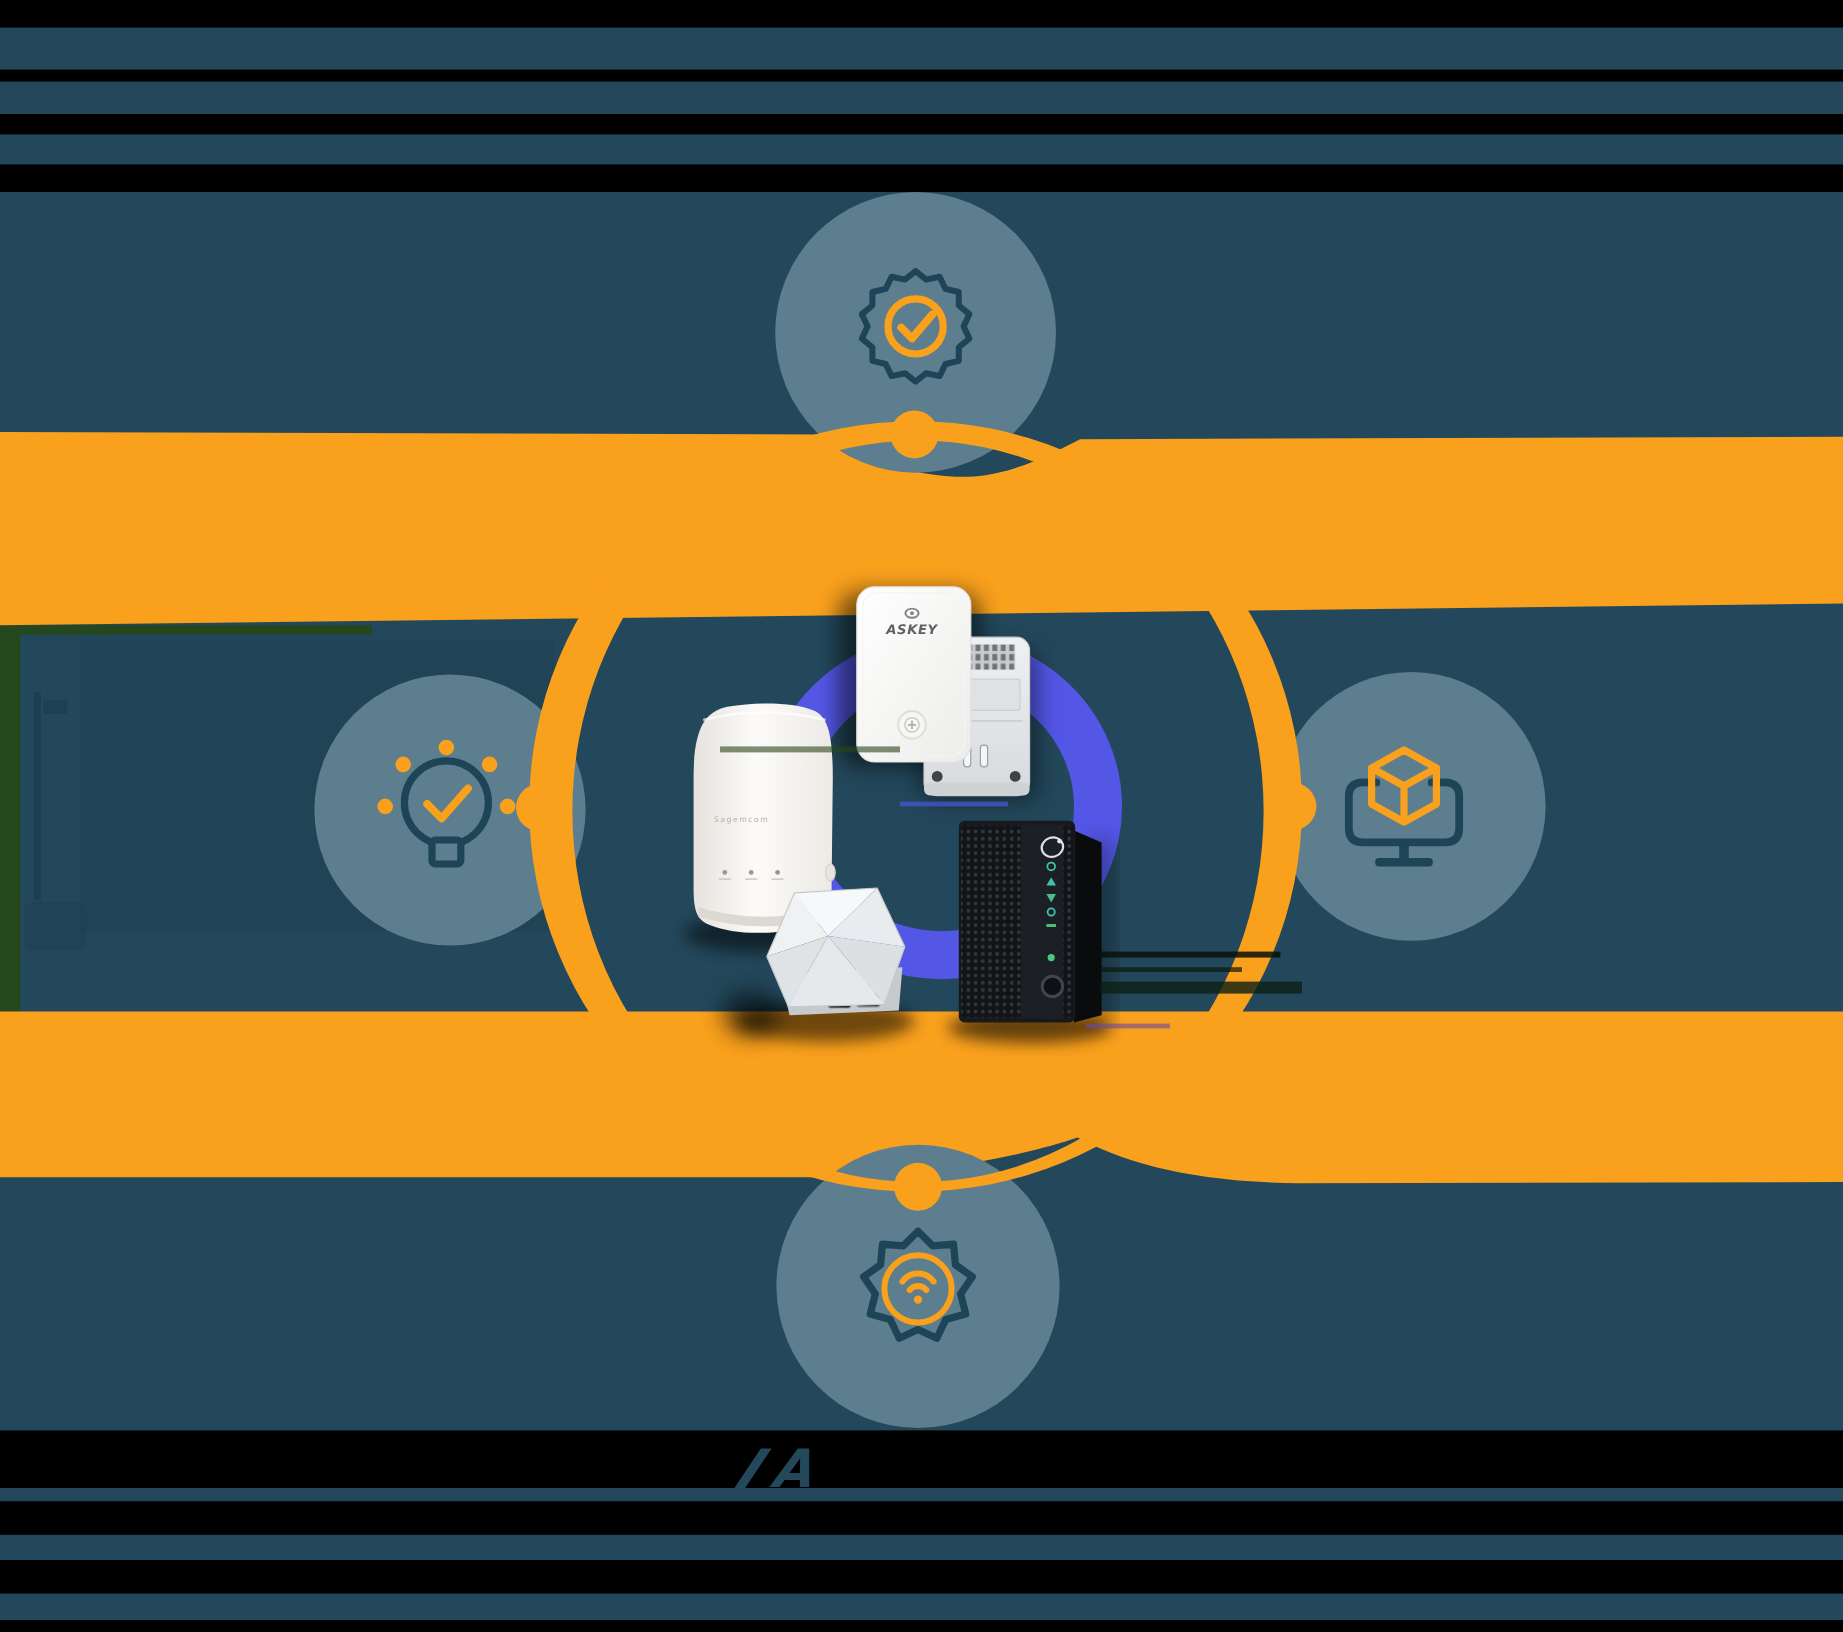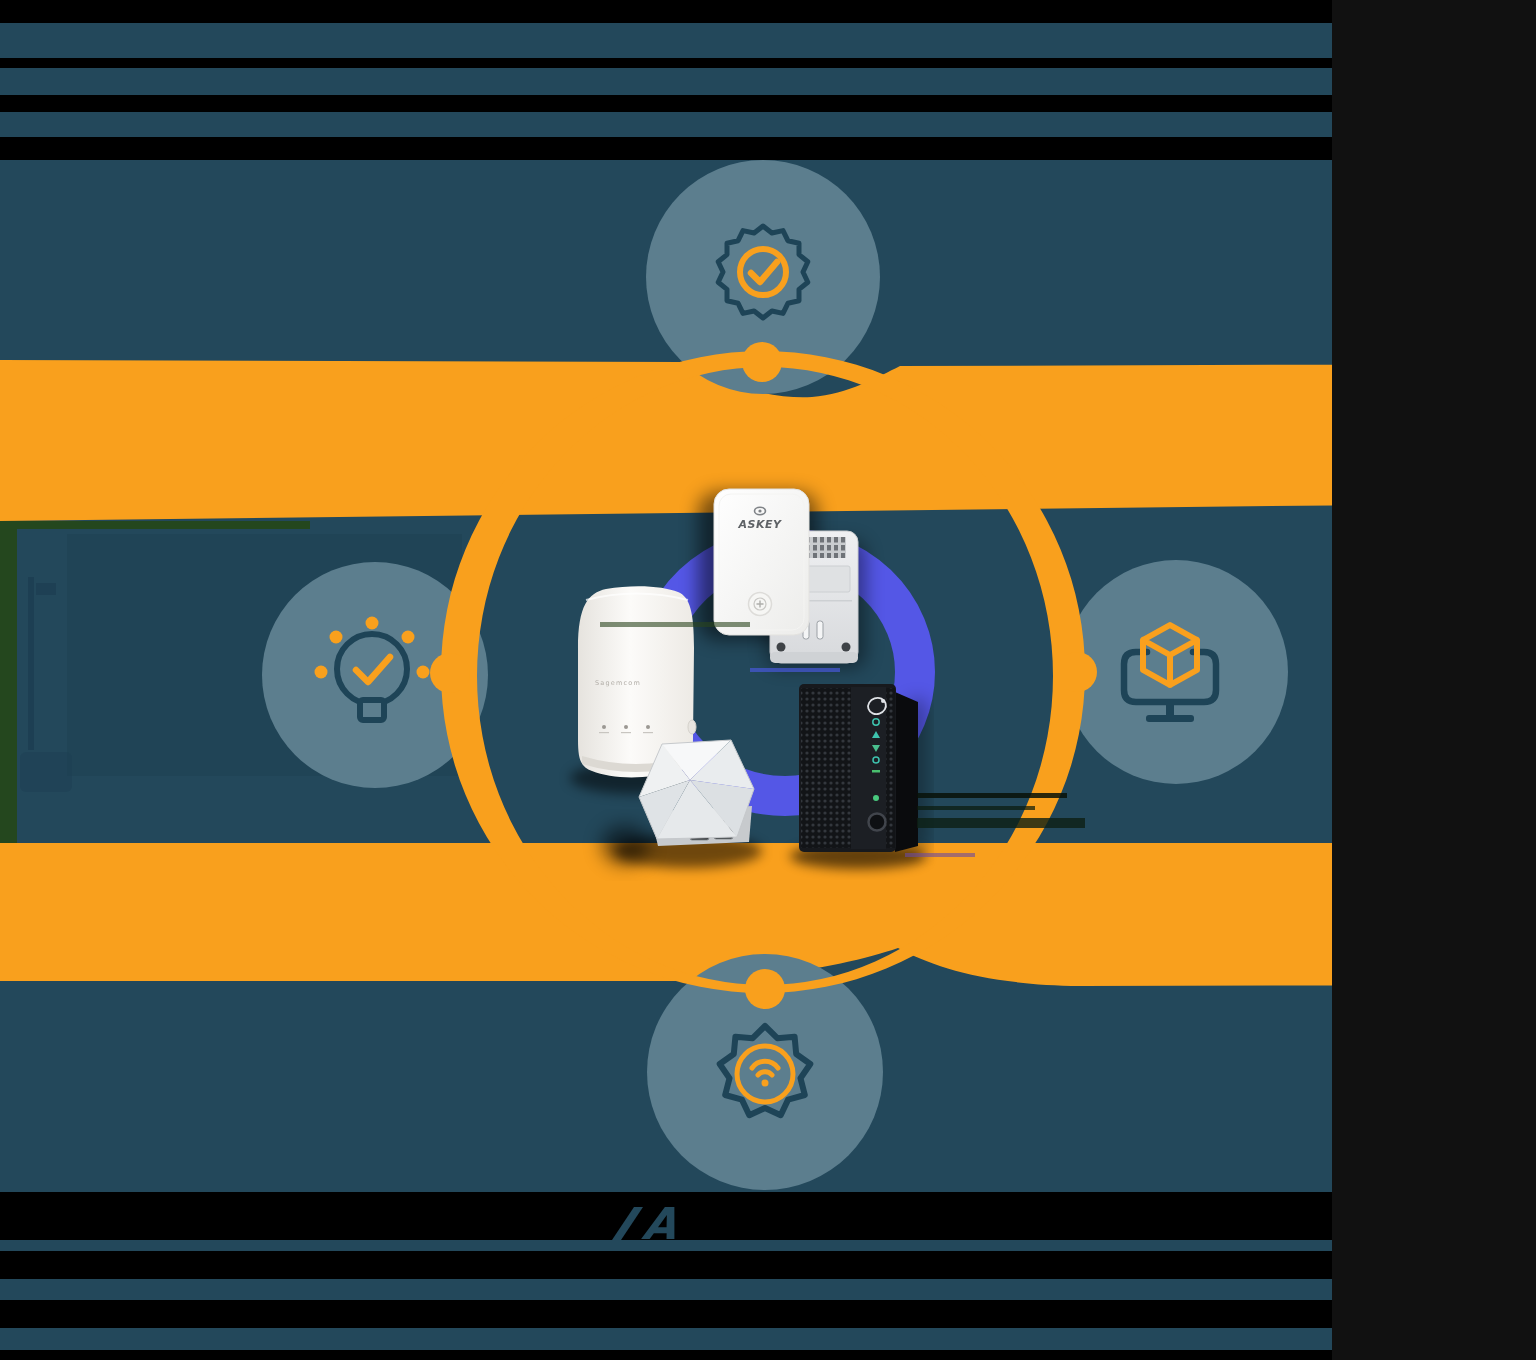--- a/index.html
+++ b/index.html
@@ -1,16 +1,16 @@
 <!DOCTYPE html>
 <html style="--background: #23485B; --orange: #F9A01D; --slate_circle: #5C7E8E; --icon_navy: #1E4457; --indigo: #5457E6; --redaction: #000000; --olive_stripe: #24471E; --ghost_navy: #1D3F53;"><head>
 <meta charset="utf-8">
 <style>
   html,body{margin:0;padding:0;background:#111;}
-  .stage{position:relative;width:1332px;height:1360px;overflow:hidden;background:var(--background,#23485B);
+  .stage{position:relative;width:1536px;height:1360px;overflow:hidden;background:var(--background,#23485B);
          font-family:"DejaVu Sans","Liberation Sans",sans-serif;}
   svg{display:block}
   .o-fill{fill:var(--orange)}
   .o-stroke{stroke:var(--orange);fill:none}
   .navy-stroke{stroke:var(--icon_navy);fill:none;stroke-linecap:round;stroke-linejoin:round}
   .slate{fill:var(--slate_circle)}
   .bar{fill:var(--redaction)}
   .bg-fill{fill:var(--background)}
   text{user-select:none}
 </style>

